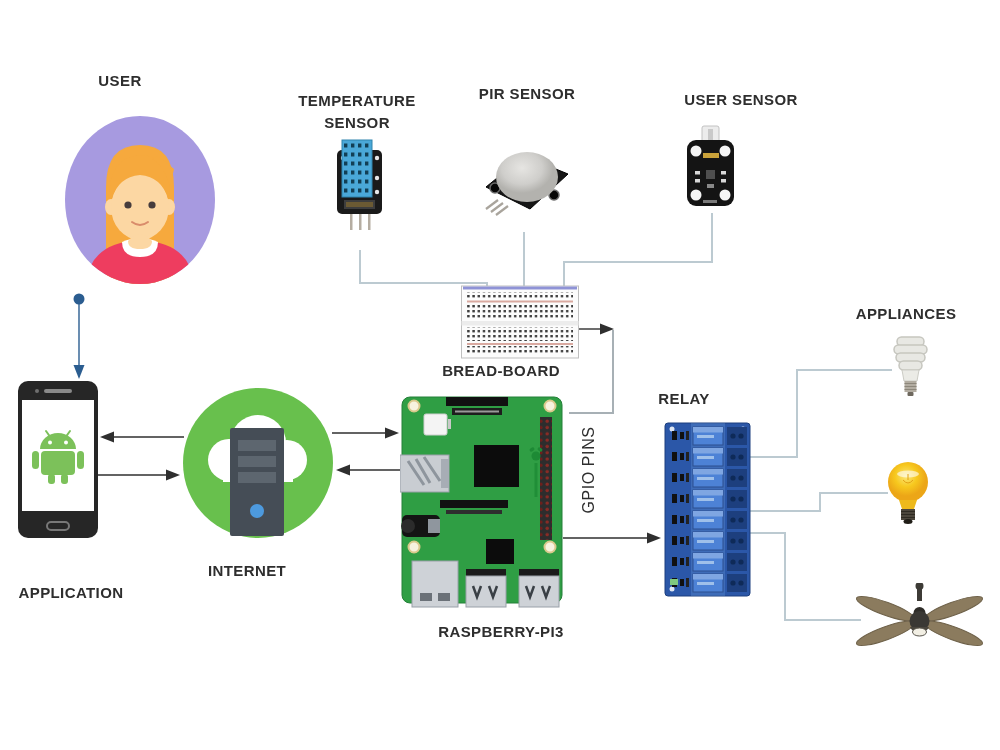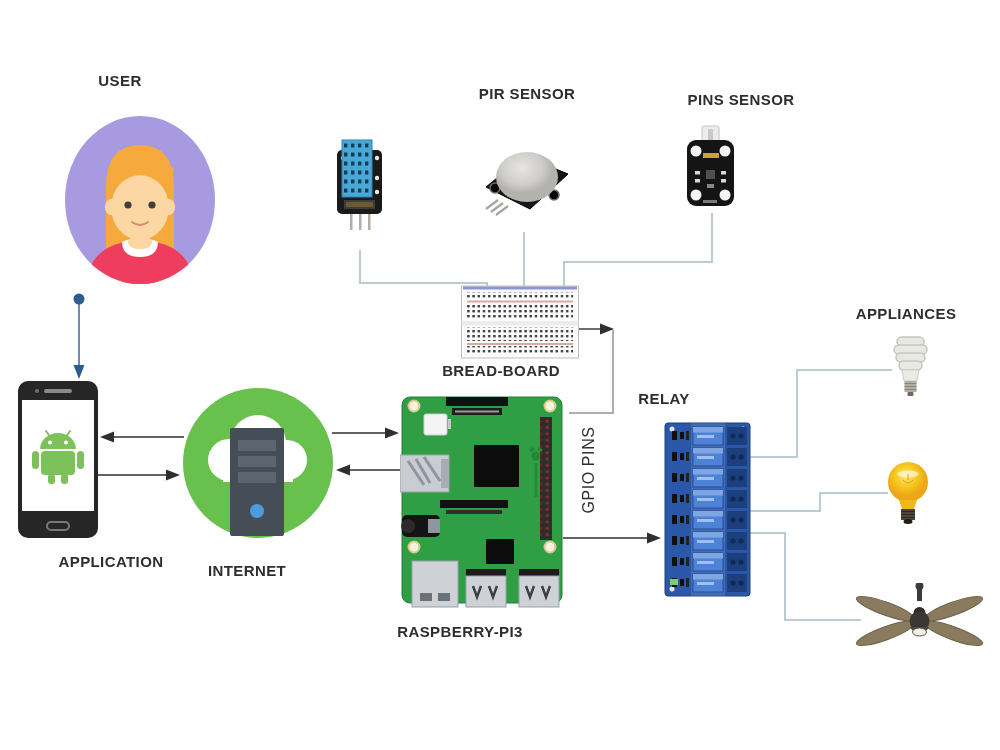--- a/index.html
+++ b/index.html
@@ -105,40 +105,41 @@
           <rect x="46" y="24" width="7" height="18" rx="3.5"></rect>
           <rect x="17" y="47" width="7" height="10" rx="3"></rect>
           <rect x="30" y="47" width="7" height="10" rx="3"></rect>
         </g>
         <circle cx="19" cy="15.5" r="2" fill="#ffffff"></circle>
         <circle cx="35" cy="15.5" r="2" fill="#ffffff"></circle>
       </svg>
     </div>
     <div class="phone-home"></div>
   </div>
-  <div class="label" style="left:71px; top:553px;margin-left:40px;">APPLICATION</div>
+  <div class="label" style="left:71px; top:584px;">APPLICATION</div>
 
   <svg class="abs" style="left:183px; top:388px;" width="150" height="150" viewBox="0 0 150 150">
     <circle cx="75" cy="75" r="75" fill="var(--internet-green,#68c04d)"></circle>
     <g fill="#ffffff">
       <circle cx="46" cy="72" r="21"></circle>
       <circle cx="75" cy="55" r="28"></circle>
       <circle cx="104" cy="72" r="20"></circle>
       <rect x="40" y="70" width="70" height="24"></rect>
     </g>
     <g>
       <rect x="47" y="40" width="54" height="108" rx="2" fill="#454d56"></rect>
       <rect x="55" y="52" width="38" height="11" fill="#5d666f"></rect>
       <rect x="55" y="68" width="38" height="11" fill="#5d666f"></rect>
       <rect x="55" y="84" width="38" height="11" fill="#5d666f"></rect>
       <circle cx="74" cy="123" r="7" fill="var(--server-dot,#4d9ade)"></circle>
     </g>
   </svg>
   <div class="label" style="left:247px; top:562px;">INTERNET</div>
 
+  <div class="label wrap" style="left:357px; top:90px;">TEMPERATURE SENSOR</div>
   <svg class="abs" style="left:328px; top:132px;" width="60" height="100" viewBox="0 0 60 100">
     <defs>
         <pattern id="dhtholes" width="7" height="9" patternUnits="userSpaceOnUse">
           <rect x="2" y="2.5" width="3.4" height="4" fill="#123f55"></rect>
         </pattern>
       </defs>
     <g fill="#b5ada1">
         <rect x="22" y="80" width="2.5" height="18"></rect>
         <rect x="31" y="80" width="2.5" height="18"></rect>
         <rect x="40" y="80" width="2.5" height="18"></rect>
@@ -169,21 +170,21 @@
       <line x1="20" y1="57" x2="8" y2="66"></line>
         <line x1="25" y1="60" x2="13" y2="69"></line>
         <line x1="30" y1="63" x2="18" y2="72"></line>
     </g>
     <polygon points="8,44 46,13 90,31 52,66" fill="#161616" stroke="#000000"></polygon>
     <circle cx="17" cy="45" r="5" fill="#060606" stroke="#6a6a6a" stroke-width="1.5"></circle>
     <circle cx="76" cy="52" r="5" fill="#060606" stroke="#6a6a6a" stroke-width="1.5"></circle>
     <ellipse cx="49" cy="34" rx="31" ry="25" fill="url(#domegrad)"></ellipse>
   </svg>
 
-  <div class="label" style="left:741px; top:91px;">PINS SENSOR</div>
+  <div class="label" style="left:741px; top:91px;">USER SENSOR</div>
   <svg class="abs" style="left:682px; top:124px;" width="56" height="92" viewBox="0 0 56 92">
     <rect x="20" y="2" width="17" height="22" rx="2" fill="#ececec" stroke="#c2c2c2"></rect>
     <rect x="26" y="5" width="5" height="15" fill="#c9c9c9"></rect>
     <rect x="5" y="16" width="47" height="66" rx="9" fill="#141414"></rect>
     <g fill="#f5f5f5">
         <circle cx="14" cy="27" r="5.5"></circle>
         <circle cx="43" cy="27" r="5.5"></circle>
         <circle cx="14" cy="71" r="5.5"></circle>
         <circle cx="43" cy="71" r="5.5"></circle>
       </g>
@@ -265,24 +266,24 @@
     </g>
     <g>
       <rect x="66" y="176" width="40" height="7" fill="#1b1b1b"></rect>
       <rect x="66" y="183" width="40" height="31" fill="#ced2d7" stroke="#99a0a8"></rect>
       <path d="M73,193 l4,11 l4,-11 M89,193 l4,11 l4,-11" stroke="#3a4046" stroke-width="2.5" fill="none"></path>
       <rect x="119" y="176" width="40" height="7" fill="#1b1b1b"></rect>
       <rect x="119" y="183" width="40" height="31" fill="#ced2d7" stroke="#99a0a8"></rect>
       <path d="M126,193 l4,11 l4,-11 M142,193 l4,11 l4,-11" stroke="#3a4046" stroke-width="2.5" fill="none"></path>
     </g>
   </svg>
-  <div class="label" style="left:460px; top:623px;">RASPBERRY-PI3</div>
+  <div class="label" style="left:501px; top:623px;">RASPBERRY-PI3</div>
   <div class="vlabel" style="left:589px; top:470px;">GPIO PINS</div>
 
-  <div class="label" style="left:664px; top:390px;">RELAY</div>
+  <div class="label" style="left:684px; top:390px;">RELAY</div>
   <svg class="abs" style="left:664px; top:421px;" width="87" height="177" viewBox="0 0 87 177">
     <defs>
       <g id="rcell">
         <rect x="0" y="0" width="30" height="18" fill="var(--relay-box,#4d82d6)" stroke="#2c4f8f"></rect>
         <rect x="0" y="0" width="30" height="5.5" fill="#7fa6e2"></rect>
         <rect x="4" y="8" width="17" height="3" fill="#9fc0ea"></rect>
       </g>
       <g id="tcell">
         <rect x="0" y="0" width="20" height="18" fill="#1d3f7e"></rect>
         <circle cx="6" cy="9" r="2.6" fill="#0e2a58"></circle>

